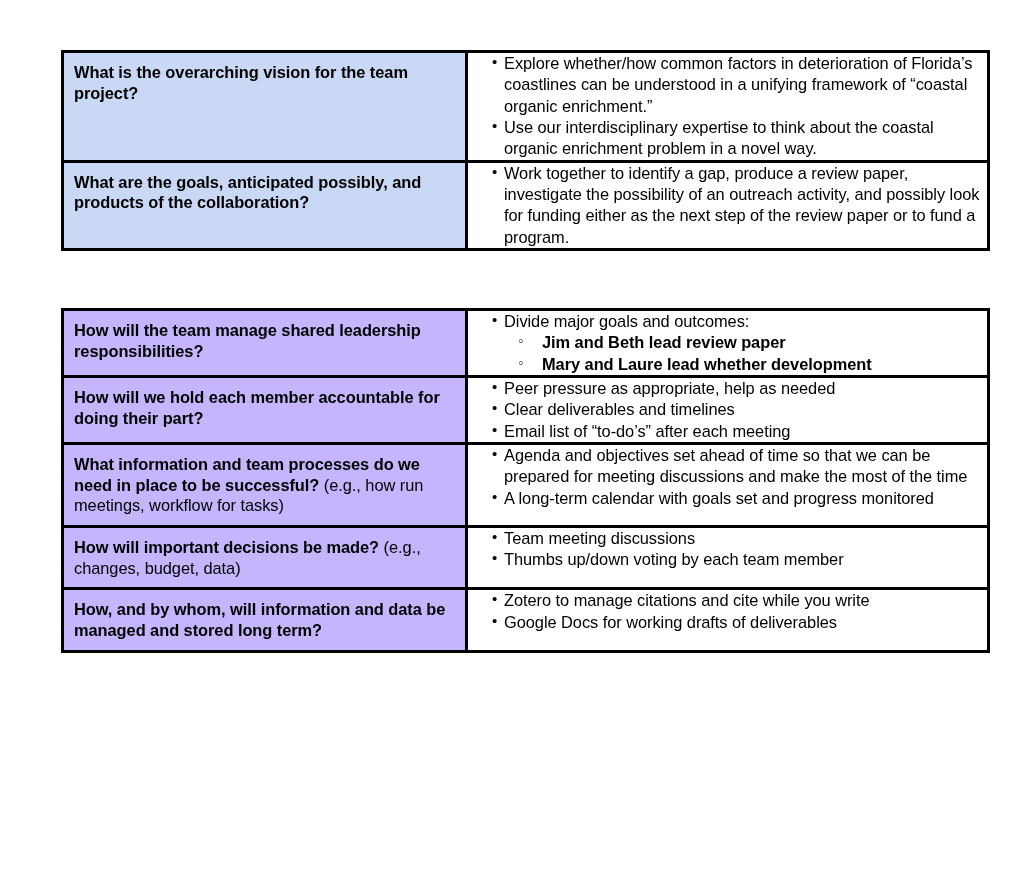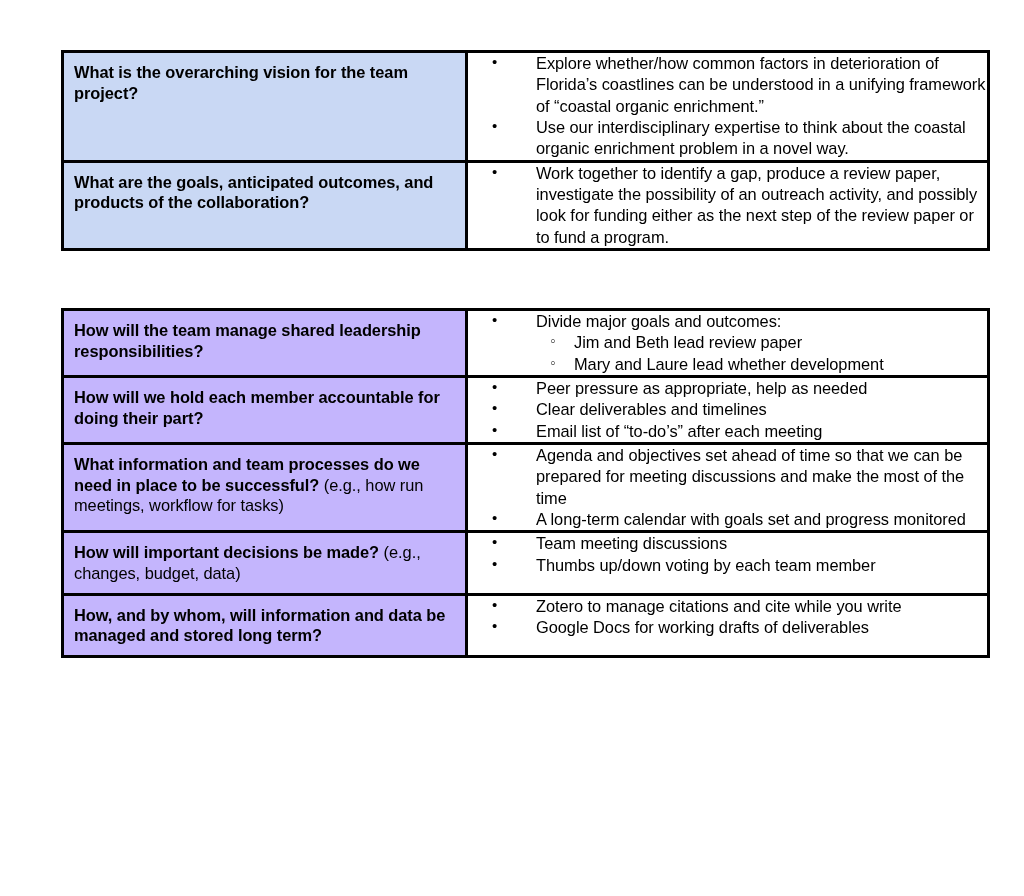--- a/index.html
+++ b/index.html
@@ -81,21 +81,21 @@
   }
 
   
   ul.bullets {
     list-style: none;
     margin: 0;
     padding: 0;
   }
   ul.bullets > li {
     position: relative;
-    padding-left: 68px;
+    padding-left: 36px;
     font-size: 16.4px;
     line-height: 1.30;
     letter-spacing: -0.05px;
     margin: 0 0 0 0;
   }
   ul.bullets > li::before {
     content: "\2022";
     position: absolute;
     left: 24px;
     top: -1px;
@@ -106,20 +106,21 @@
     list-style: none;
     margin: 0;
     padding: 0;
   }
   ul.sub-bullets > li {
     position: relative;
     padding-left: 38px;
     font-size: 16.4px;
     line-height: 1.30;
     letter-spacing: -0.05px;
+    font-weight: bold;
   }
   ul.sub-bullets > li::before {
     content: "\25E6";
     position: absolute;
     left: 14px;
     top: -1px;
     font-size: 16px;
     color: #444444;
   }
 
@@ -156,21 +157,21 @@
         <td class="a-cell">
           <ul class="bullets">
             <li><span>Explore whether/how common factors in deterioration of Florida’s coastlines can be understood in a unifying framework of “coastal organic enrichment.”</span></li>
             <li><span>Use our interdisciplinary expertise to think about the coastal organic enrichment problem in a novel way.</span></li>
           </ul>
         </td>
       </tr>
       <tr>
         <td class="fill-blue">
           <div class="q-cell">
-            <span>What are the goals, anticipated outcomes, and products of the collaboration?</span><span class="hint"></span>
+            <span>What are the goals, anticipated possibly, and products of the collaboration?</span><span class="hint"></span>
           </div>
         </td>
         <td class="a-cell">
           <ul class="bullets">
             <li><span>Work together to identify a gap, produce a review paper, investigate the possibility of an outreach activity, and possibly look for funding either as the next step of the review paper or to fund a program.</span></li>
           </ul>
         </td>
       </tr>
     </tbody>
   </table>

